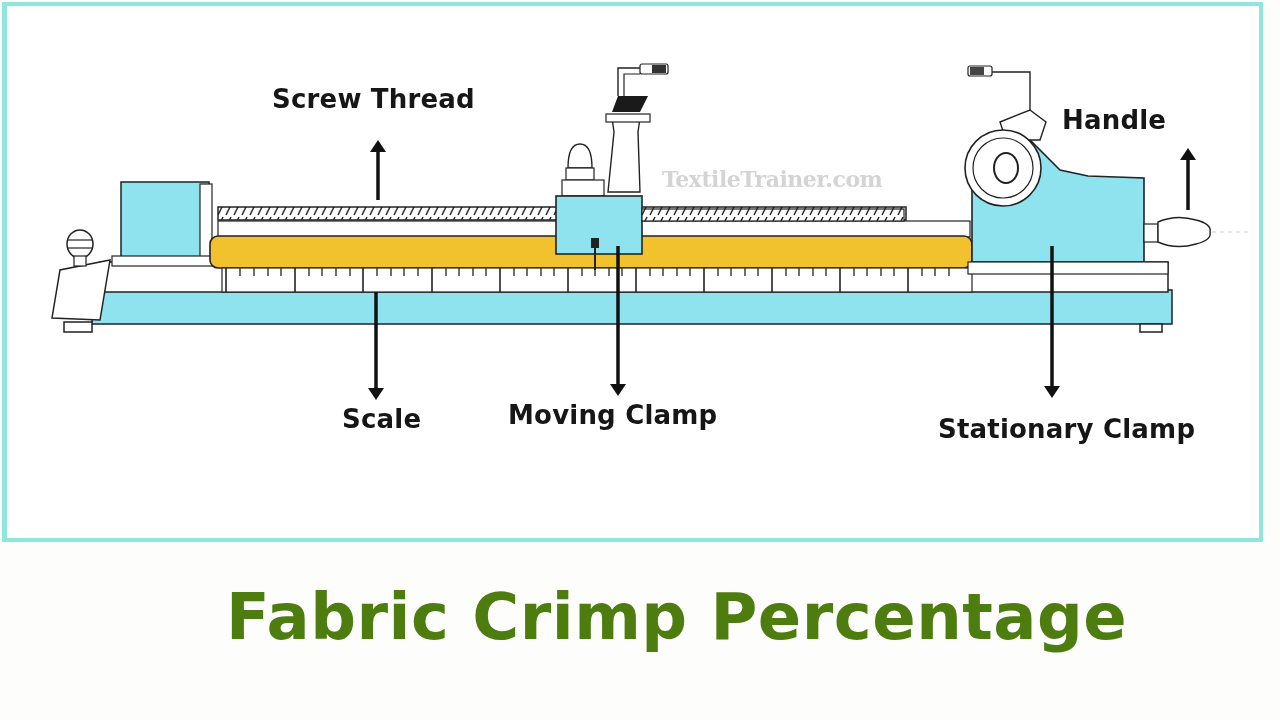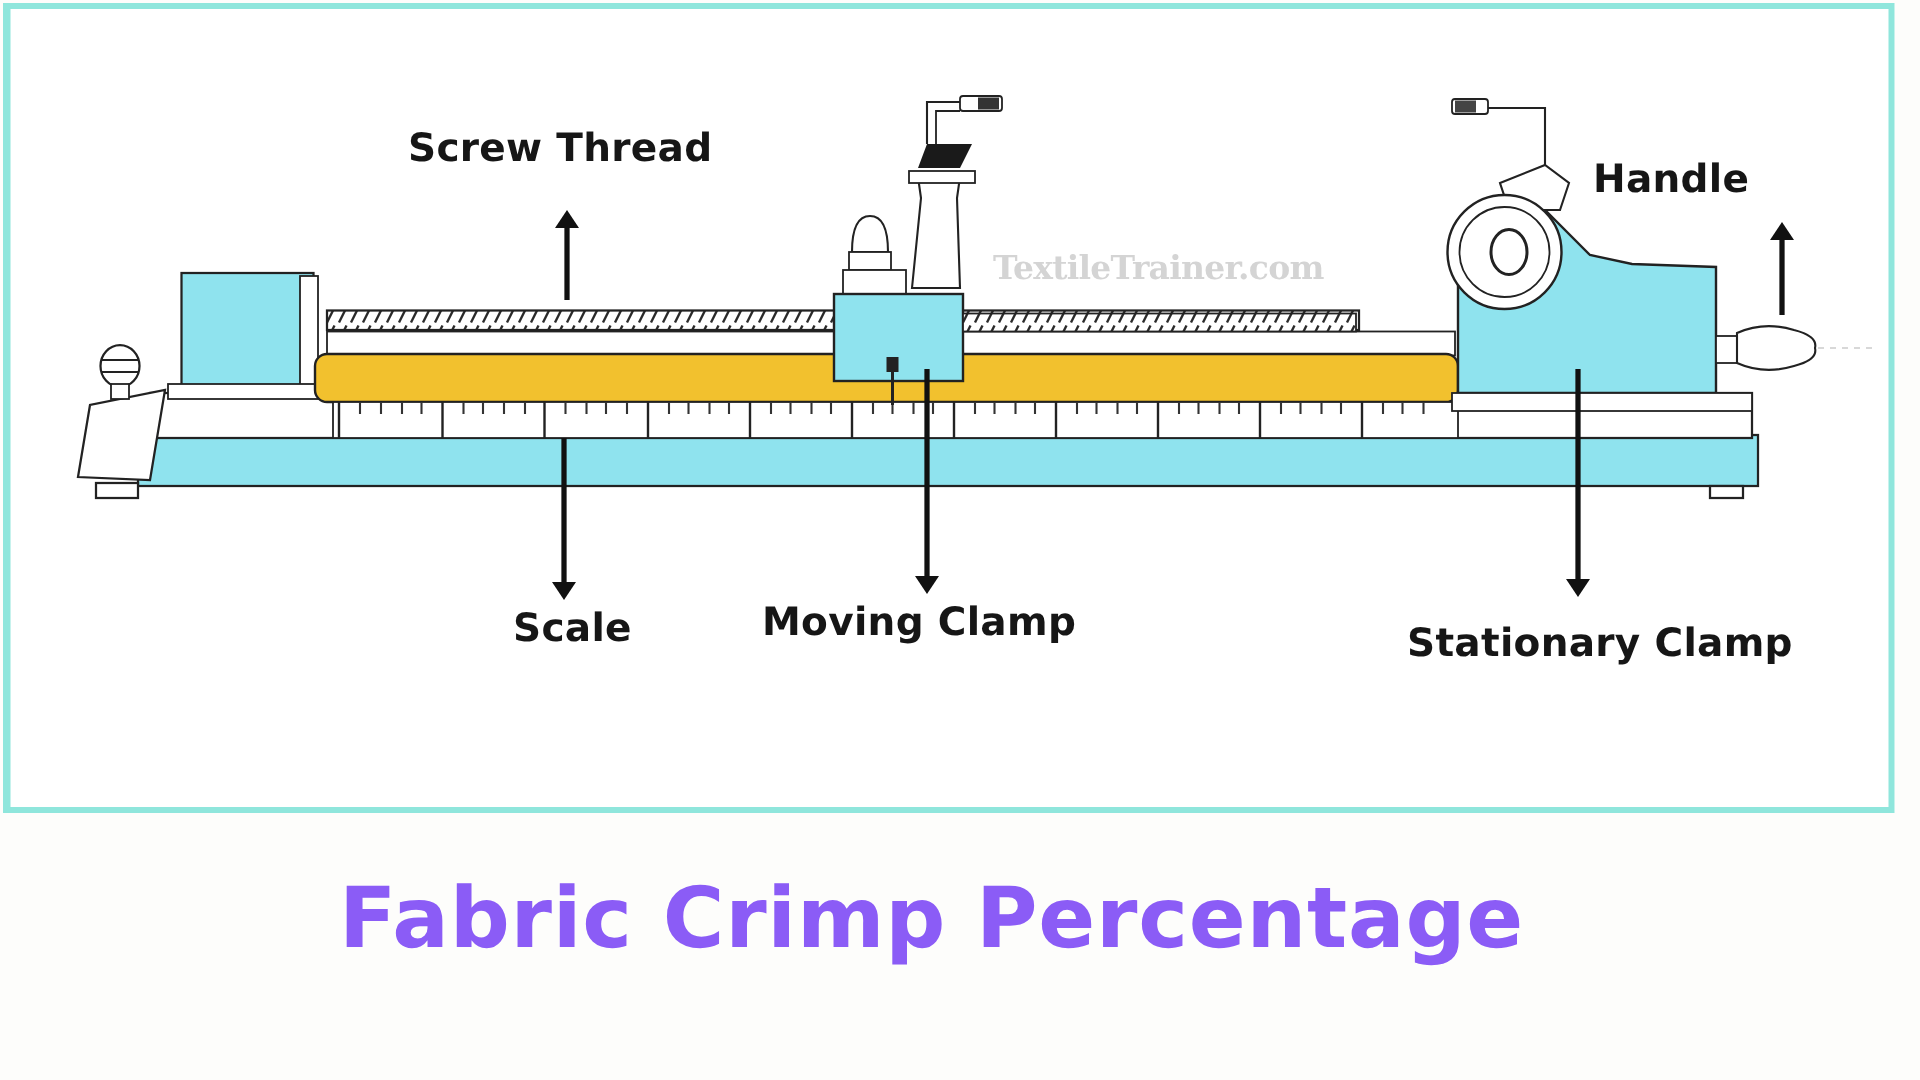--- a/index.html
+++ b/index.html
@@ -32,23 +32,23 @@
     font-weight: bold;
     color: #d4d4d4;
     font-size: 22px;
     left: 662px; top: 166px;
     letter-spacing: -0.5px;
     white-space: nowrap;
   }
   .title {
     position: absolute;
     left: 226px; top: 580px;
-    font-size: 56px;
+    font-size: 64px;
     font-weight: bold;
-    color: #8b5cf6;
+    color: #4d7c0f;
     white-space: nowrap;
     letter-spacing: 0.5px;
   }
 </style>
 </head>
 <body>
 
 <div class="frame"></div>
 
 <svg class="diagram-svg" width="1280" height="540" viewBox="0 0 1280 540" xmlns="http://www.w3.org/2000/svg">

